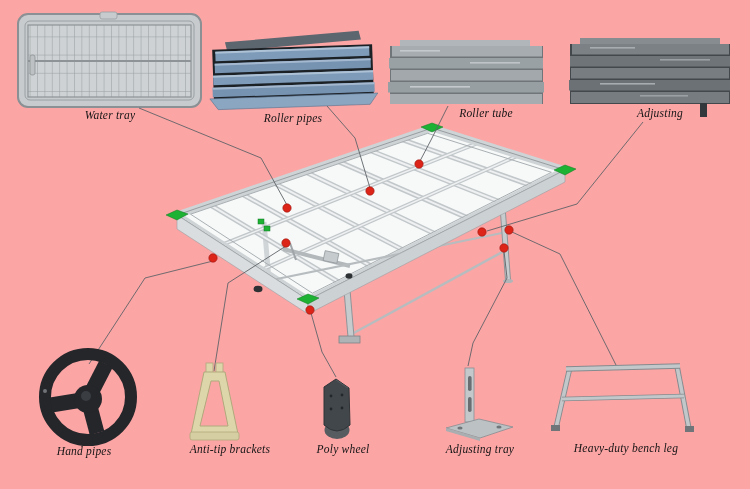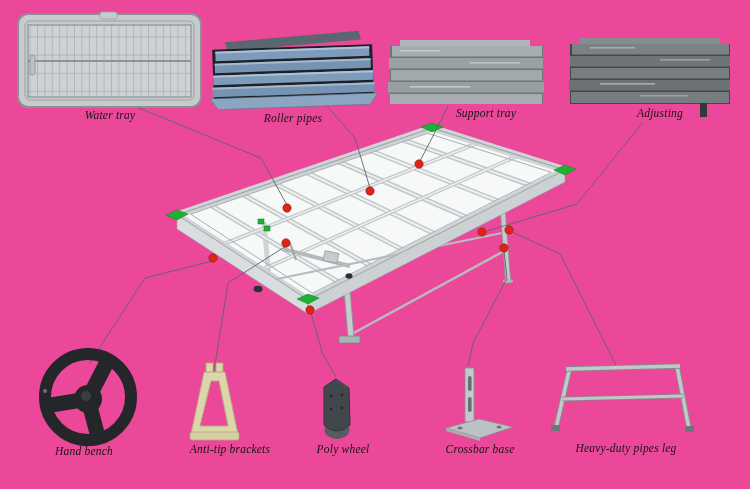--- a/index.html
+++ b/index.html
@@ -3,21 +3,21 @@
 <meta charset="utf-8">
 <style>
   html,body{margin:0;padding:0;background:#ffffff;}
   :root{
     --marker-red:#dc2418;
     --corner-green:#1db233;
     --leader-line:#5f6368;
     --label-text:#141414;
   }
   #stage{
-    position:relative;width:750px;height:489px;background:#ec4899;overflow:hidden;
+    position:relative;width:750px;height:489px;background:#fca5a5;overflow:hidden;
     font-family:"Liberation Serif",serif;
   }
   #diagram-svg{position:absolute;left:0;top:0;}
   .part-label{
     position:absolute;transform:translateX(-50%);
     font-style:italic;font-size:11.5px;letter-spacing:.2px;
     color:var(--label-text);white-space:nowrap;line-height:13px;
   }
 </style>
 </head>
@@ -224,21 +224,21 @@
     <line x1="566" y1="369" x2="680" y2="366" stroke="#c2c7ca" stroke-width="3.6"></line>
     <line x1="562" y1="399" x2="684" y2="396" stroke="#858b8e" stroke-width="4.5"></line>
     <line x1="562" y1="399" x2="684" y2="396" stroke="#c2c7ca" stroke-width="2.8"></line>
     <rect x="551" y="425" width="9" height="6" fill="#6f7578"></rect>
     <rect x="685" y="426" width="9" height="6" fill="#6f7578"></rect>
   </g>
 </svg>
 
 <div class="part-label" style="left:110px;top:109px">Water tray</div>
 <div class="part-label" style="left:293px;top:112px">Roller pipes</div>
-<div class="part-label" style="left:486px;top:107px">Support tray</div>
+<div class="part-label" style="left:486px;top:107px">Roller tube</div>
 <div class="part-label" style="left:660px;top:107px">Adjusting</div>
-<div class="part-label" style="left:84px;top:445px">Hand bench</div>
+<div class="part-label" style="left:84px;top:445px">Hand pipes</div>
 <div class="part-label" style="left:230px;top:443px">Anti-tip brackets</div>
 <div class="part-label" style="left:343px;top:443px">Poly wheel</div>
-<div class="part-label" style="left:480px;top:443px">Crossbar base</div>
-<div class="part-label" style="left:626px;top:442px">Heavy-duty pipes leg</div>
+<div class="part-label" style="left:480px;top:443px">Adjusting tray</div>
+<div class="part-label" style="left:626px;top:442px">Heavy-duty bench leg</div>
 
 </div>
 
 </body></html>

